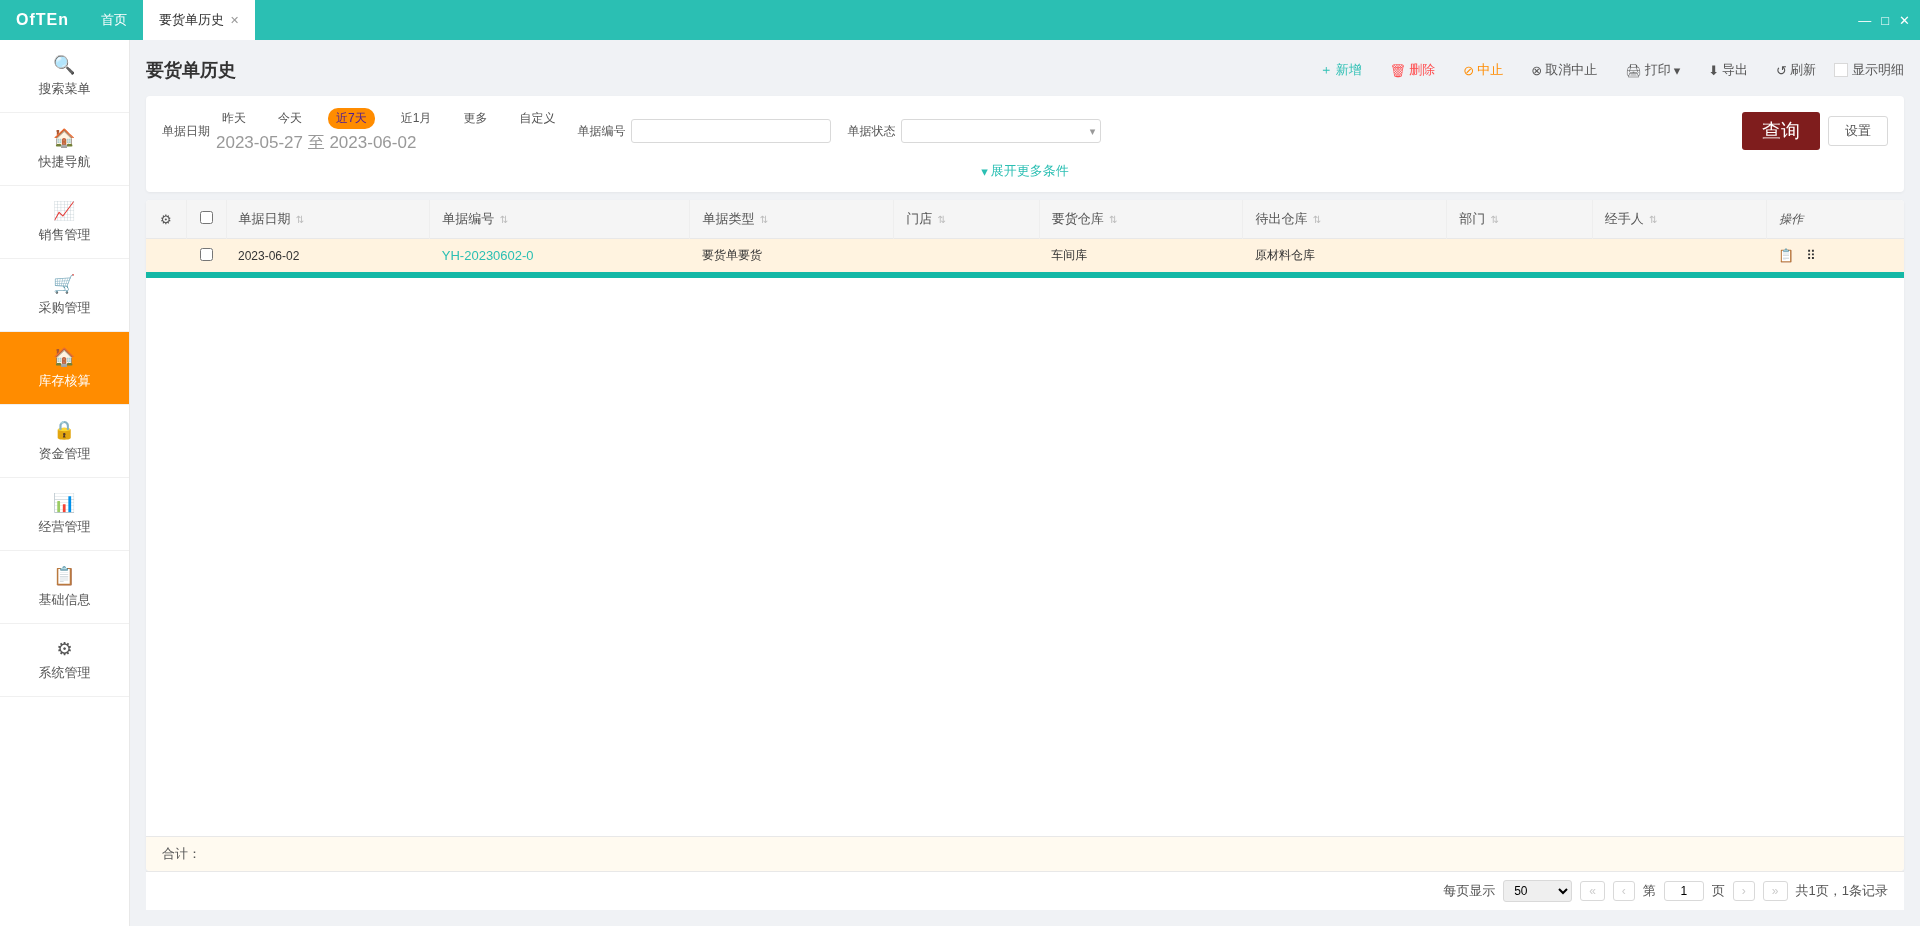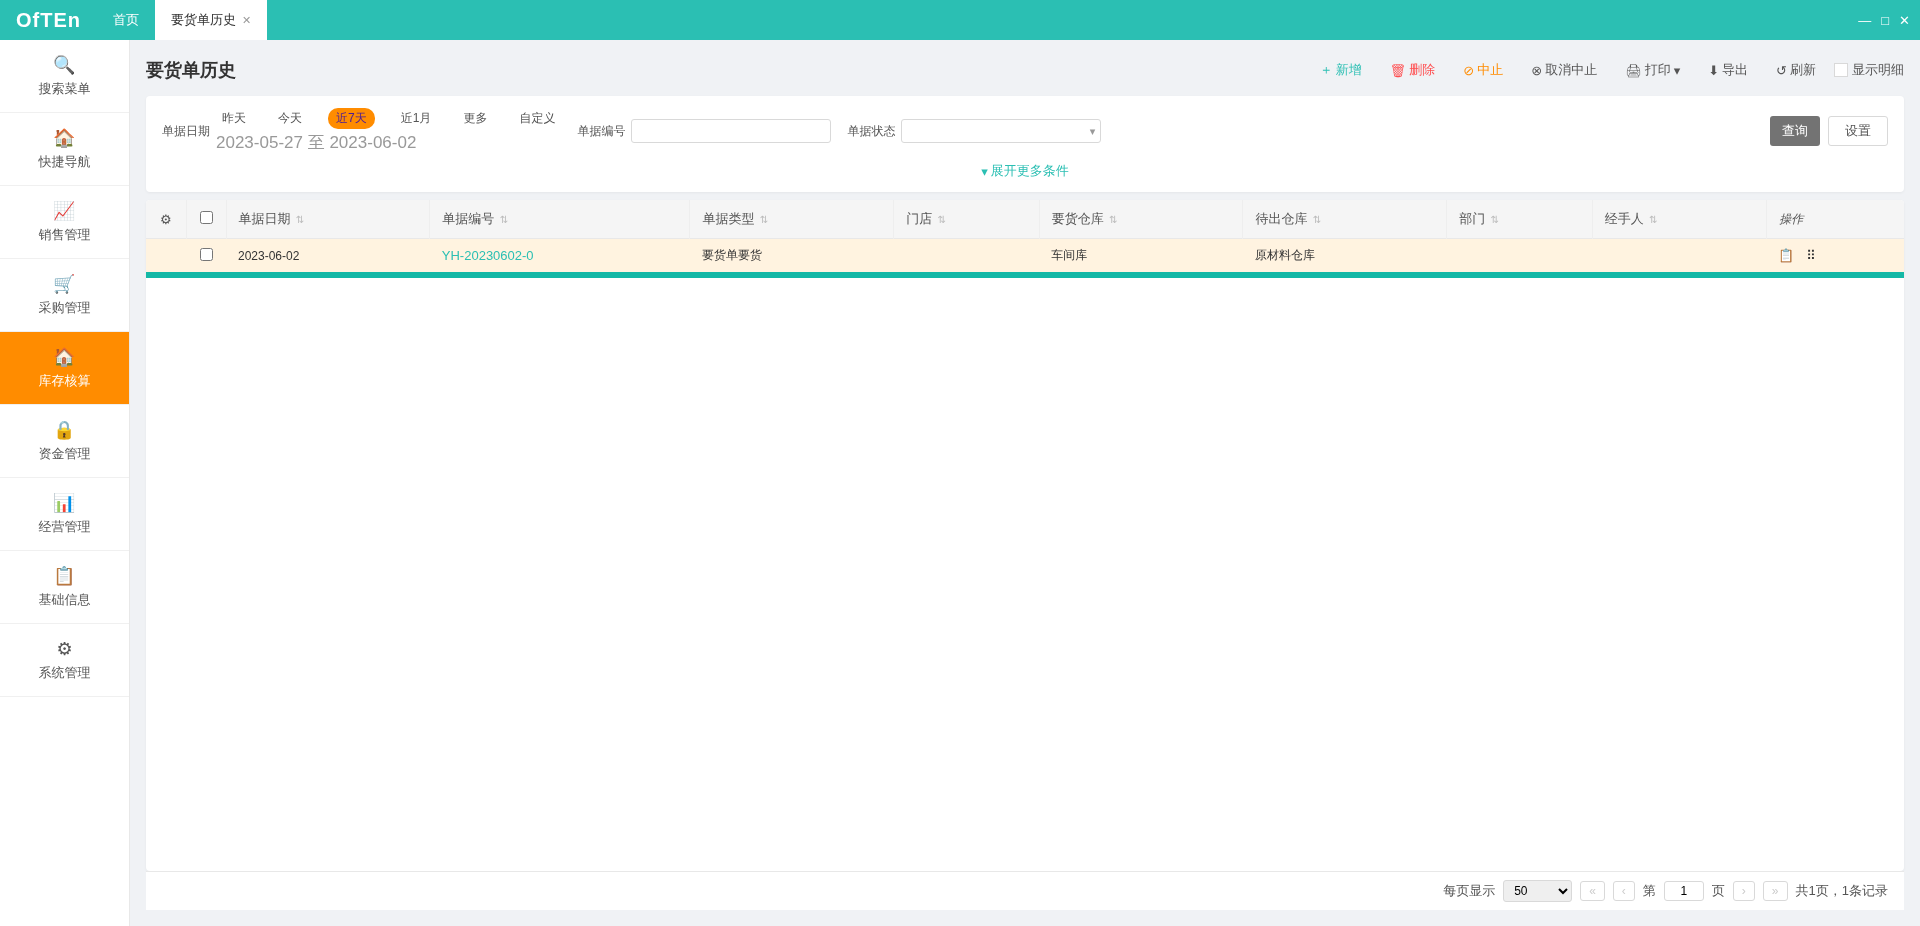--- a/index.html
+++ b/index.html
@@ -218,27 +218,27 @@
       pointer-events: none;
       font-size: 11px;
     }
     .filter-actions {
       display: flex;
       align-items: center;
       gap: 8px;
       margin-left: auto;
     }
     .btn-query {
-      background: #737373;
+      background: #7f1d1d;
       color: white;
       border: none;
       border-radius: 3px;
-      padding: 6px 12px;
-      cursor: pointer;
-      font-size: 13px;
+      padding: 6px 20px;
+      cursor: pointer;
+      font-size: 19px;
     }
     .btn-settings {
       background: white;
       color: #555;
       border: 1px solid #d9d9d9;
       border-radius: 3px;
       padding: 5px 16px;
       cursor: pointer;
       font-size: 13px;
     }
@@ -347,21 +347,21 @@
       border-radius: 3px;
       width: 40px;
       text-align: center;
       padding: 2px 4px;
       font-size: 12px;
       outline: none;
     }
 
     .top-bar-brand {
       padding: 0 16px;
-      font-size: 20px;
+      font-size: 16px;
       font-weight: bold;
       color: white;
       letter-spacing: 1px;
     }
 
     .display-detail-label {
       display: flex;
       align-items: center;
       gap: 4px;
       font-size: 12px;
@@ -594,20 +594,23 @@
               <td></td>
               <td>
                 <span style="cursor:pointer; margin-right:8px;">📋</span>
                 <span style="cursor:pointer;">⠿</span>
               </td>
             </tr>
           </tbody>
         </table>
       </div>
 
+      <div class="table-footer">
+        <span>合计：</span>
+      </div>
     </div>
 
     <div class="pagination">
       <span>每页显示</span>
       <select class="page-size-select">
         <option value="50" selected="">50</option>
         <option value="10">10</option>
         <option value="20">20</option>
         <option value="100">100</option>
       </select>

